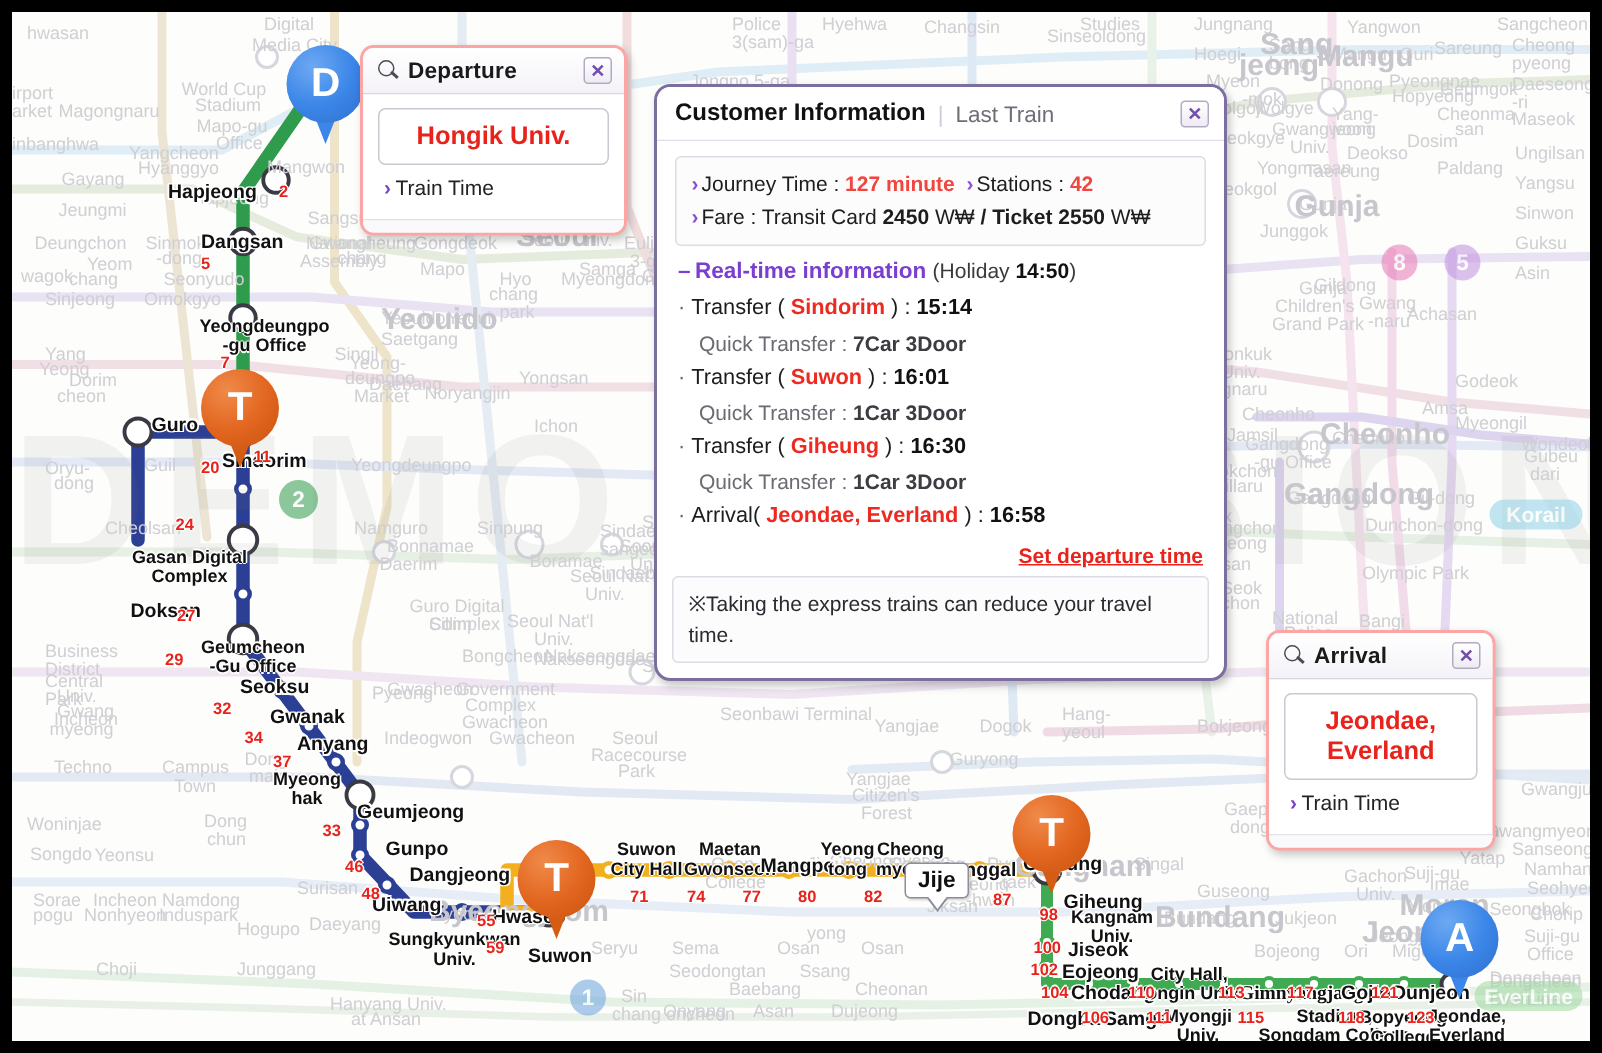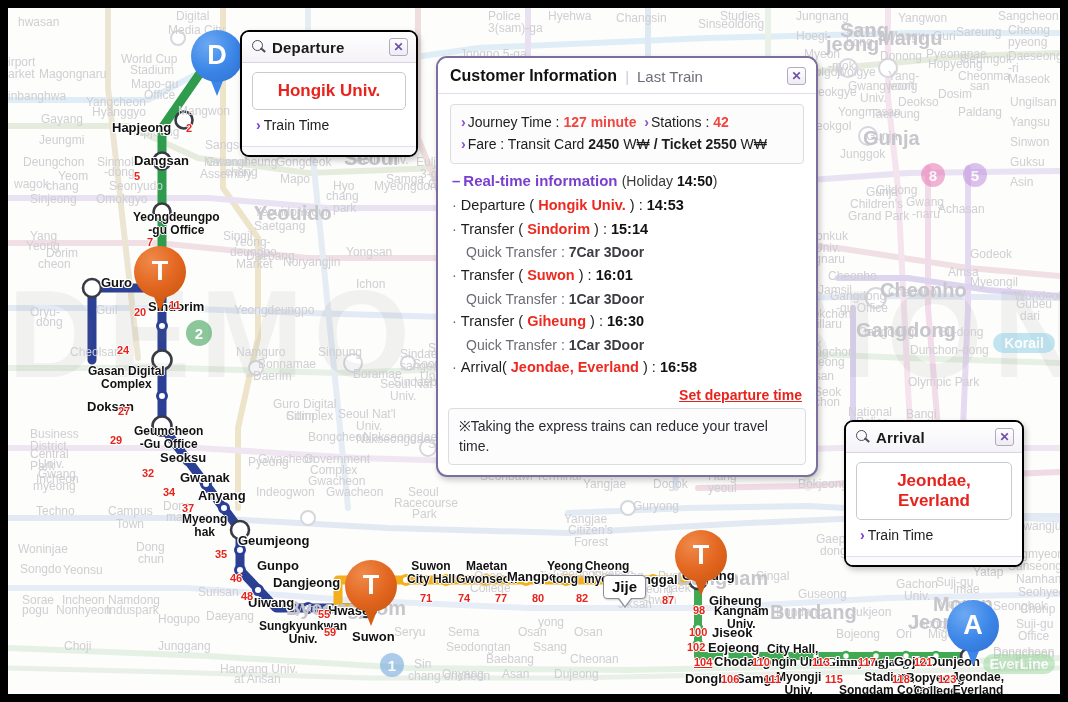--- a/index.html
+++ b/index.html
@@ -123,21 +123,21 @@
     left: 50%; margin-left: -7px; bottom: -10px;
     border-left: 7px solid transparent;
     border-right: 7px solid transparent;
     border-top: 9px solid #8d8d9e;
   }
 
   
   .panel {
     position: absolute;
     background: #fff;
-    border: 2px solid #000000;
+    border: 2px solid #fca5a5;
     border-radius: 9px;
     box-shadow: 2px 3px 6px rgba(0,0,0,.22);
   }
   .panel-head {
     display: flex; align-items: center;
     border-bottom: 1px solid #d9d4e2;
     background: linear-gradient(#ffffff, #f4f2f7);
     border-radius: 7px 7px 0 0;
     padding: 6px 8px 6px 10px;
   }
@@ -182,21 +182,21 @@
   .traintime .arr { color: #7a3fd0; font-weight: bold; margin-right: 3px; }
   .panel-foot {
     height: 9px;
     border-top: 1px solid #e3e0ea;
     background: #fafafc;
     border-radius: 0 0 7px 7px;
   }
 
   
   #departure-panel { left: 232px; top: 22px; width: 178px; }
-  #arrival-panel  { left: 836px; top: 412px; width: 180px; }
+  #arrival-panel  { left: 836px; top: 412px; width: 153px; }
 
   
   #info-panel {
     left: 428px; top: 48px; width: 382px;
     border: 2px solid #7d6ea0;
     border-radius: 11px;
   }
   #info-panel .info-head {
     display: flex; align-items: center;
     padding: 9px 10px 8px 12px;
@@ -889,35 +889,35 @@
         <div class="lbl num" style="left: 126px; top: 163px;">5</div>
         <div class="lbl num" style="left: 139px; top: 229px;">7</div>
         <div class="lbl num" style="left: 161px; top: 292px;">11</div>
         <div class="lbl num" style="left: 126px; top: 299px;">20</div>
         <div class="lbl num" style="left: 109px; top: 337px;">24</div>
         <div class="lbl num" style="left: 110px; top: 398px;">27</div>
         <div class="lbl num" style="left: 102px; top: 427px;">29</div>
         <div class="lbl num" style="left: 134px; top: 460px;">32</div>
         <div class="lbl num" style="left: 155px; top: 479px;">34</div>
         <div class="lbl num" style="left: 174px; top: 495px;">37</div>
-        <div class="lbl num" style="left: 207px; top: 541px;">35</div>
+        <div class="lbl num" style="left: 207px; top: 541px;">33</div>
         <div class="lbl num" style="left: 222px; top: 565px;">46</div>
         <div class="lbl num" style="left: 233px; top: 583px;">48</div>
         <div class="lbl num" style="left: 310px; top: 601px;">55</div>
         <div class="lbl num" style="left: 316px; top: 619px;">59</div>
         <div class="lbl num" style="left: 412px; top: 585px;">71</div>
         <div class="lbl num" style="left: 450px; top: 585px;">74</div>
         <div class="lbl num" style="left: 487px; top: 585px;">77</div>
         <div class="lbl num" style="left: 524px; top: 585px;">80</div>
         <div class="lbl num" style="left: 568px; top: 585px;">82</div>
         <div class="lbl num" style="left: 654px; top: 587px;">87</div>
         <div class="lbl num" style="left: 685px; top: 597px;">98</div>
         <div class="lbl num" style="left: 681px; top: 619px;">100</div>
         <div class="lbl num" style="left: 679px; top: 634px;">102</div>
-        <div class="lbl num" style="left: 686px; top: 649px; text-decoration: underline;">104</div>
+        <div class="lbl num" style="left: 686px; top: 649px;">104</div>
         <div class="lbl num" style="left: 713px; top: 666px;">106</div>
         <div class="lbl num" style="left: 744px; top: 649px;">110</div>
         <div class="lbl num" style="left: 756px; top: 666px;">111</div>
         <div class="lbl num" style="left: 804px; top: 649px;">113</div>
         <div class="lbl num" style="left: 817px; top: 666px;">115</div>
         <div class="lbl num" style="left: 850px; top: 649px;">117</div>
         <div class="lbl num" style="left: 884px; top: 666px;">118</div>
         <div class="lbl num" style="left: 906px; top: 649px;">121</div>
         <div class="lbl num" style="left: 930px; top: 666px;">123</div>
         <div class="lbl num" style="left: 950px; top: 620px;">127</div>
@@ -1008,21 +1008,20 @@
         </div>
       </div>
 
       <div class="rt">
         <div class="rt-head">
           <span class="dash">–</span><span>Real-time information</span>
           <span class="hol"><span>(Holiday</span>
             <b>14:50</b><span>)</span></span>
         </div>
         <div id="steps-layer">
-            <div class="rt-line"><span class="dot">·</span><span>Departure ( </span><span class="stn">Hongik Univ.</span><span> ) : </span><span class="tm">14:53</span></div>
             <div class="rt-line"><span class="dot">·</span><span>Transfer ( </span><span class="stn">Sindorim</span><span> ) : </span><span class="tm">15:14</span></div>
             <div class="rt-quick"><span>Quick Transfer :</span><b> 7Car 3Door</b></div>
             <div class="rt-line"><span class="dot">·</span><span>Transfer ( </span><span class="stn">Suwon</span><span> ) : </span><span class="tm">16:01</span></div>
             <div class="rt-quick"><span>Quick Transfer :</span><b> 1Car 3Door</b></div>
             <div class="rt-line"><span class="dot">·</span><span>Transfer ( </span><span class="stn">Giheung</span><span> ) : </span><span class="tm">16:30</span></div>
             <div class="rt-quick"><span>Quick Transfer :</span><b> 1Car 3Door</b></div>
             <div class="rt-line"><span class="dot">·</span><span>Arrival(  </span><span class="stn">Jeondae, Everland</span><span> ) : </span><span class="tm">16:58</span></div>
           </div>
       </div>
 

